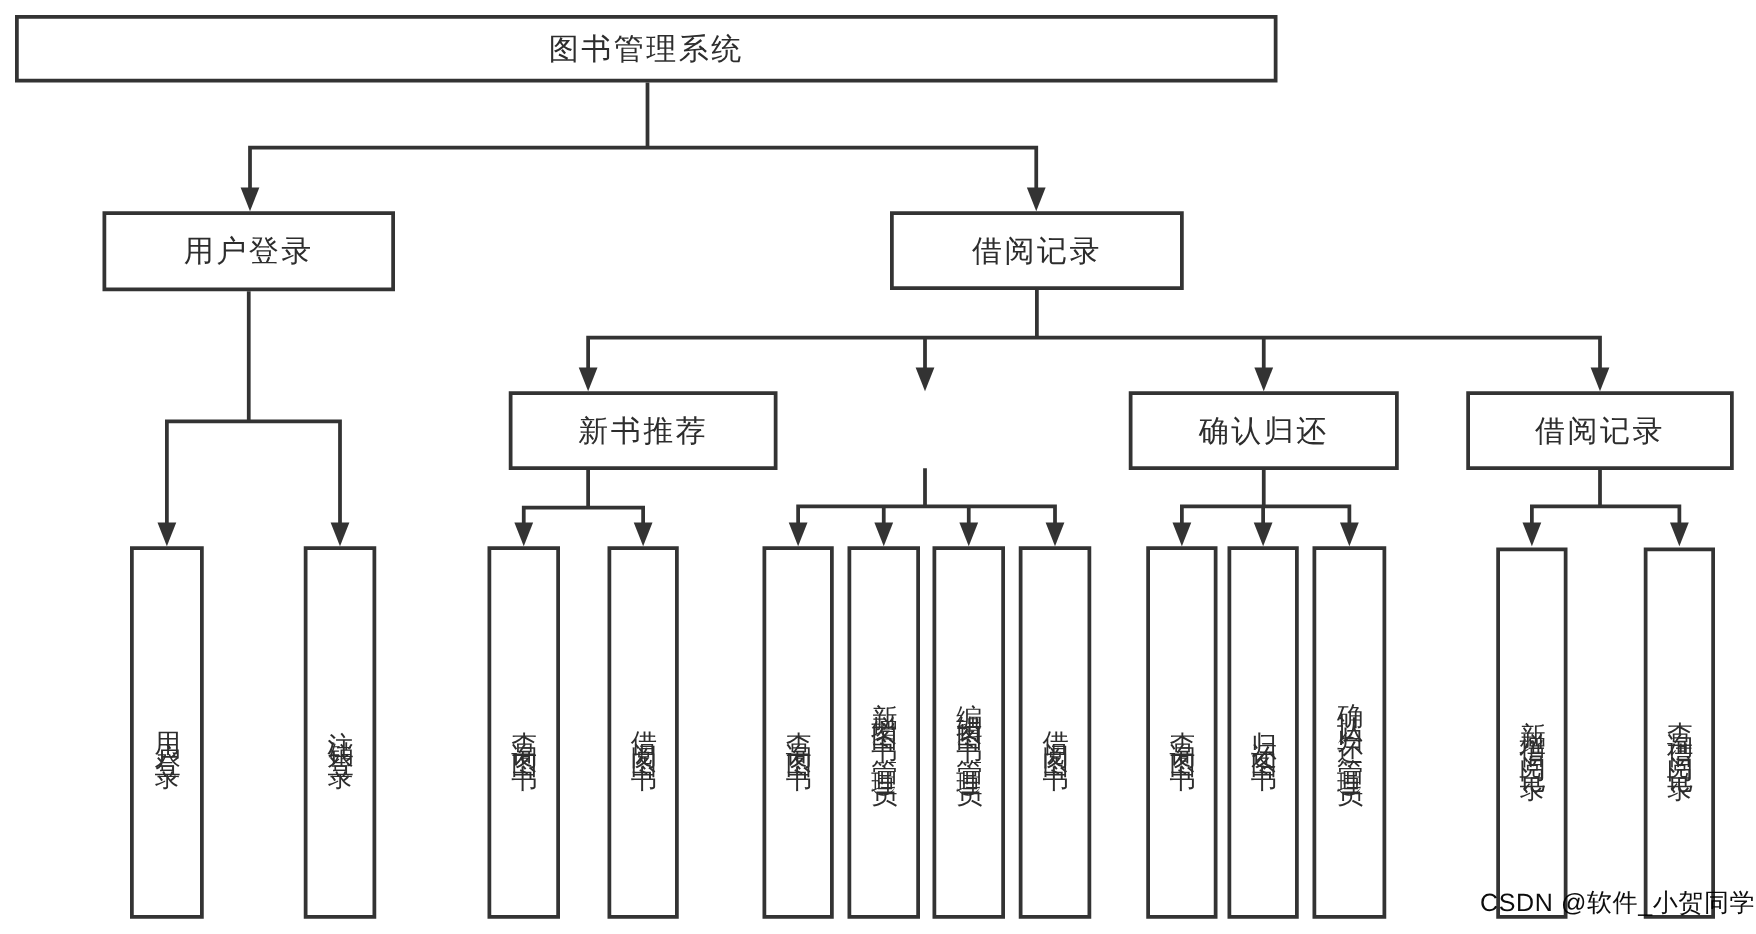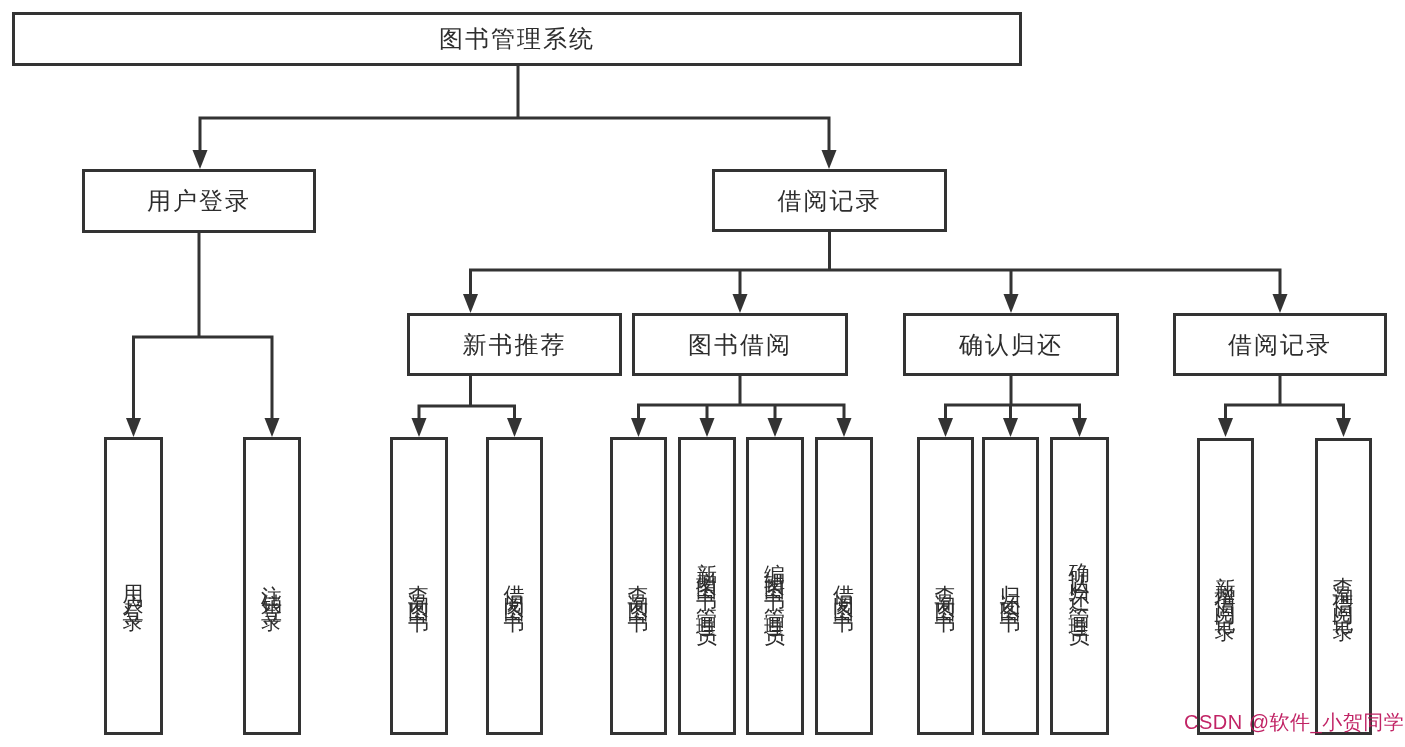--- a/index.html
+++ b/index.html
@@ -44,21 +44,21 @@
     letter-spacing: 9px;
     line-height: 1;
     white-space: nowrap;
     color: #2d2d2d;
   }
   .watermark {
     position: absolute;
     left: 1184px;
     top: 709px;
     font-size: 20px;
-    color: #be185d;
+    color: #000000;
     opacity: 0.95;
     white-space: nowrap;
     letter-spacing: 0.5px;
   }
 </style>
 </head>
 <body>
 
 <div id="stage">
 
@@ -118,23 +118,20 @@
   <div class="node" style="left:82px; top:169px; width:234px; height:64px;">
     <span class="h-label">用户登录</span>
   </div>
   <div class="node" style="left:712px; top:169px; width:235px; height:63px;">
     <span class="h-label">借阅记录</span>
   </div>
 
   <div class="node" style="left:363px; top:313px; width:215px; height:63px;margin-left:44px;">
     <span class="h-label">新书推荐</span>
   </div>
-  <div class="node" style="left:632px; top:313px; width:216px; height:63px;">
-    <span class="h-label">图书借阅</span>
-  </div>
   <div class="node" style="left:903px; top:313px; width:216px; height:63px;">
     <span class="h-label">确认归还</span>
   </div>
   <div class="node" style="left:1173px; top:313px; width:214px; height:63px;">
     <span class="h-label">借阅记录</span>
   </div>
 
   <div class="node v-node" style="left:104px; top:437px; width:59px; height:298px;">
     <span class="v-label">用户登录</span>
   </div>

